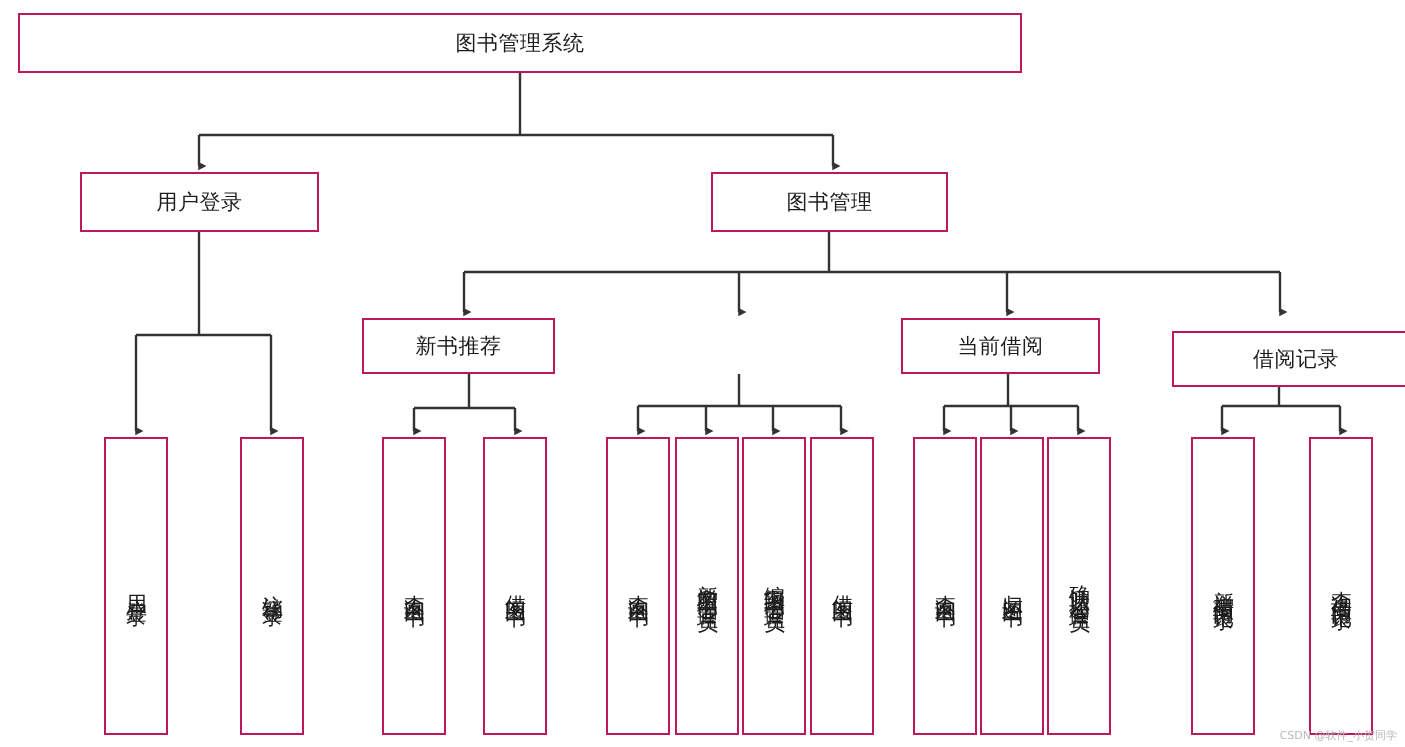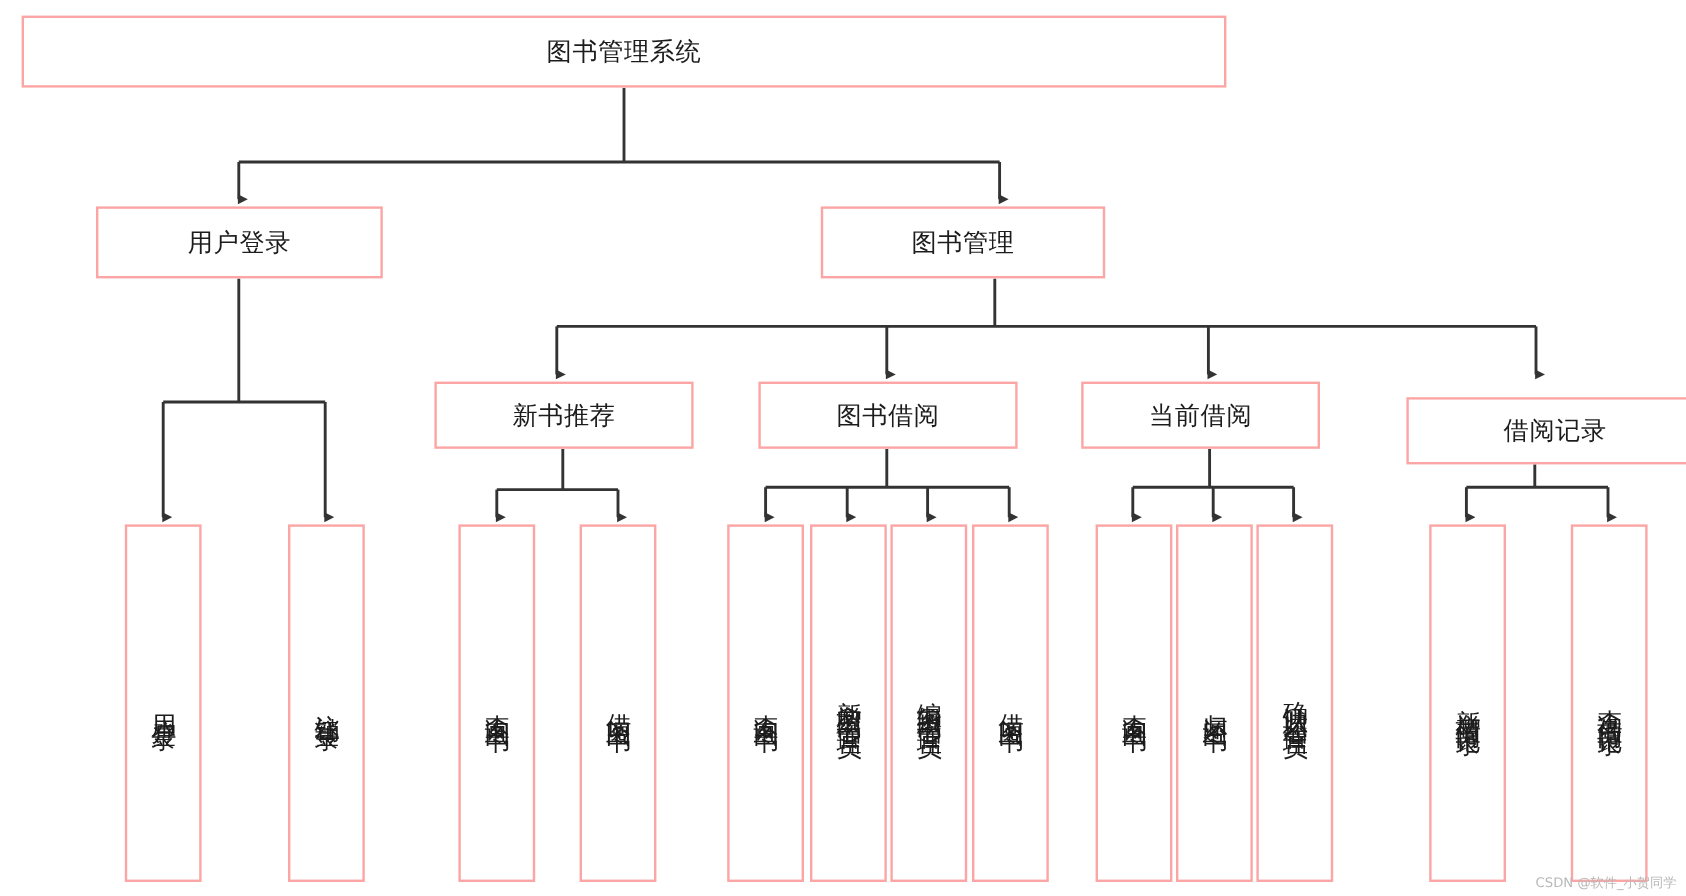--- a/index.html
+++ b/index.html
@@ -23,21 +23,21 @@
     left: 0;
     top: 0;
     width: 1405px;
     height: 747px;
     pointer-events: none;
   }
   .node {
     position: absolute;
     box-sizing: border-box;
     background: #ffffff;
-    border: 2px solid #fca5a5;
+    border: 2px solid #be185d;
     display: flex;
     align-items: center;
     justify-content: center;
     text-align: center;
     color: #1c1c1c;
     z-index: 2;
   }
   .node .lbl {
     display: block;
     line-height: 1.18;
@@ -130,29 +130,26 @@
     </g>
   </svg>
 
   <div class="node horiz root" style="left:18px; top:13px; width:1004px; height:60px;">
     <span class="lbl">图书管理系统</span>
   </div>
 
   <div class="node horiz" style="left:80px; top:172px; width:239px; height:60px;">
     <span class="lbl">用户登录</span>
   </div>
-  <div class="node horiz" style="left:684px; top:172px; width:237px; height:60px;">
+  <div class="node horiz" style="left:711px; top:172px; width:237px; height:60px;">
     <span class="lbl">图书管理</span>
   </div>
 
-  <div class="node horiz" style="left:362px; top:318px; width:216px; height:56px;">
+  <div class="node horiz" style="left:362px; top:318px; width:193px; height:56px;">
     <span class="lbl">新书推荐</span>
-  </div>
-  <div class="node horiz" style="left:632px; top:318px; width:216px; height:56px;">
-    <span class="lbl">图书借阅</span>
   </div>
   <div class="node horiz" style="left:901px; top:318px; width:199px; height:56px;">
     <span class="lbl">当前借阅</span>
   </div>
   <div class="node horiz" style="left:1172px; top:318px; width:248px; height:56px;margin-top:13px;">
     <span class="lbl">借阅记录</span>
   </div>
 
   <div class="node vert" style="left:104px; top:437px; width:64px; height:298px;">
     <span class="lbl">用户登录</span>

